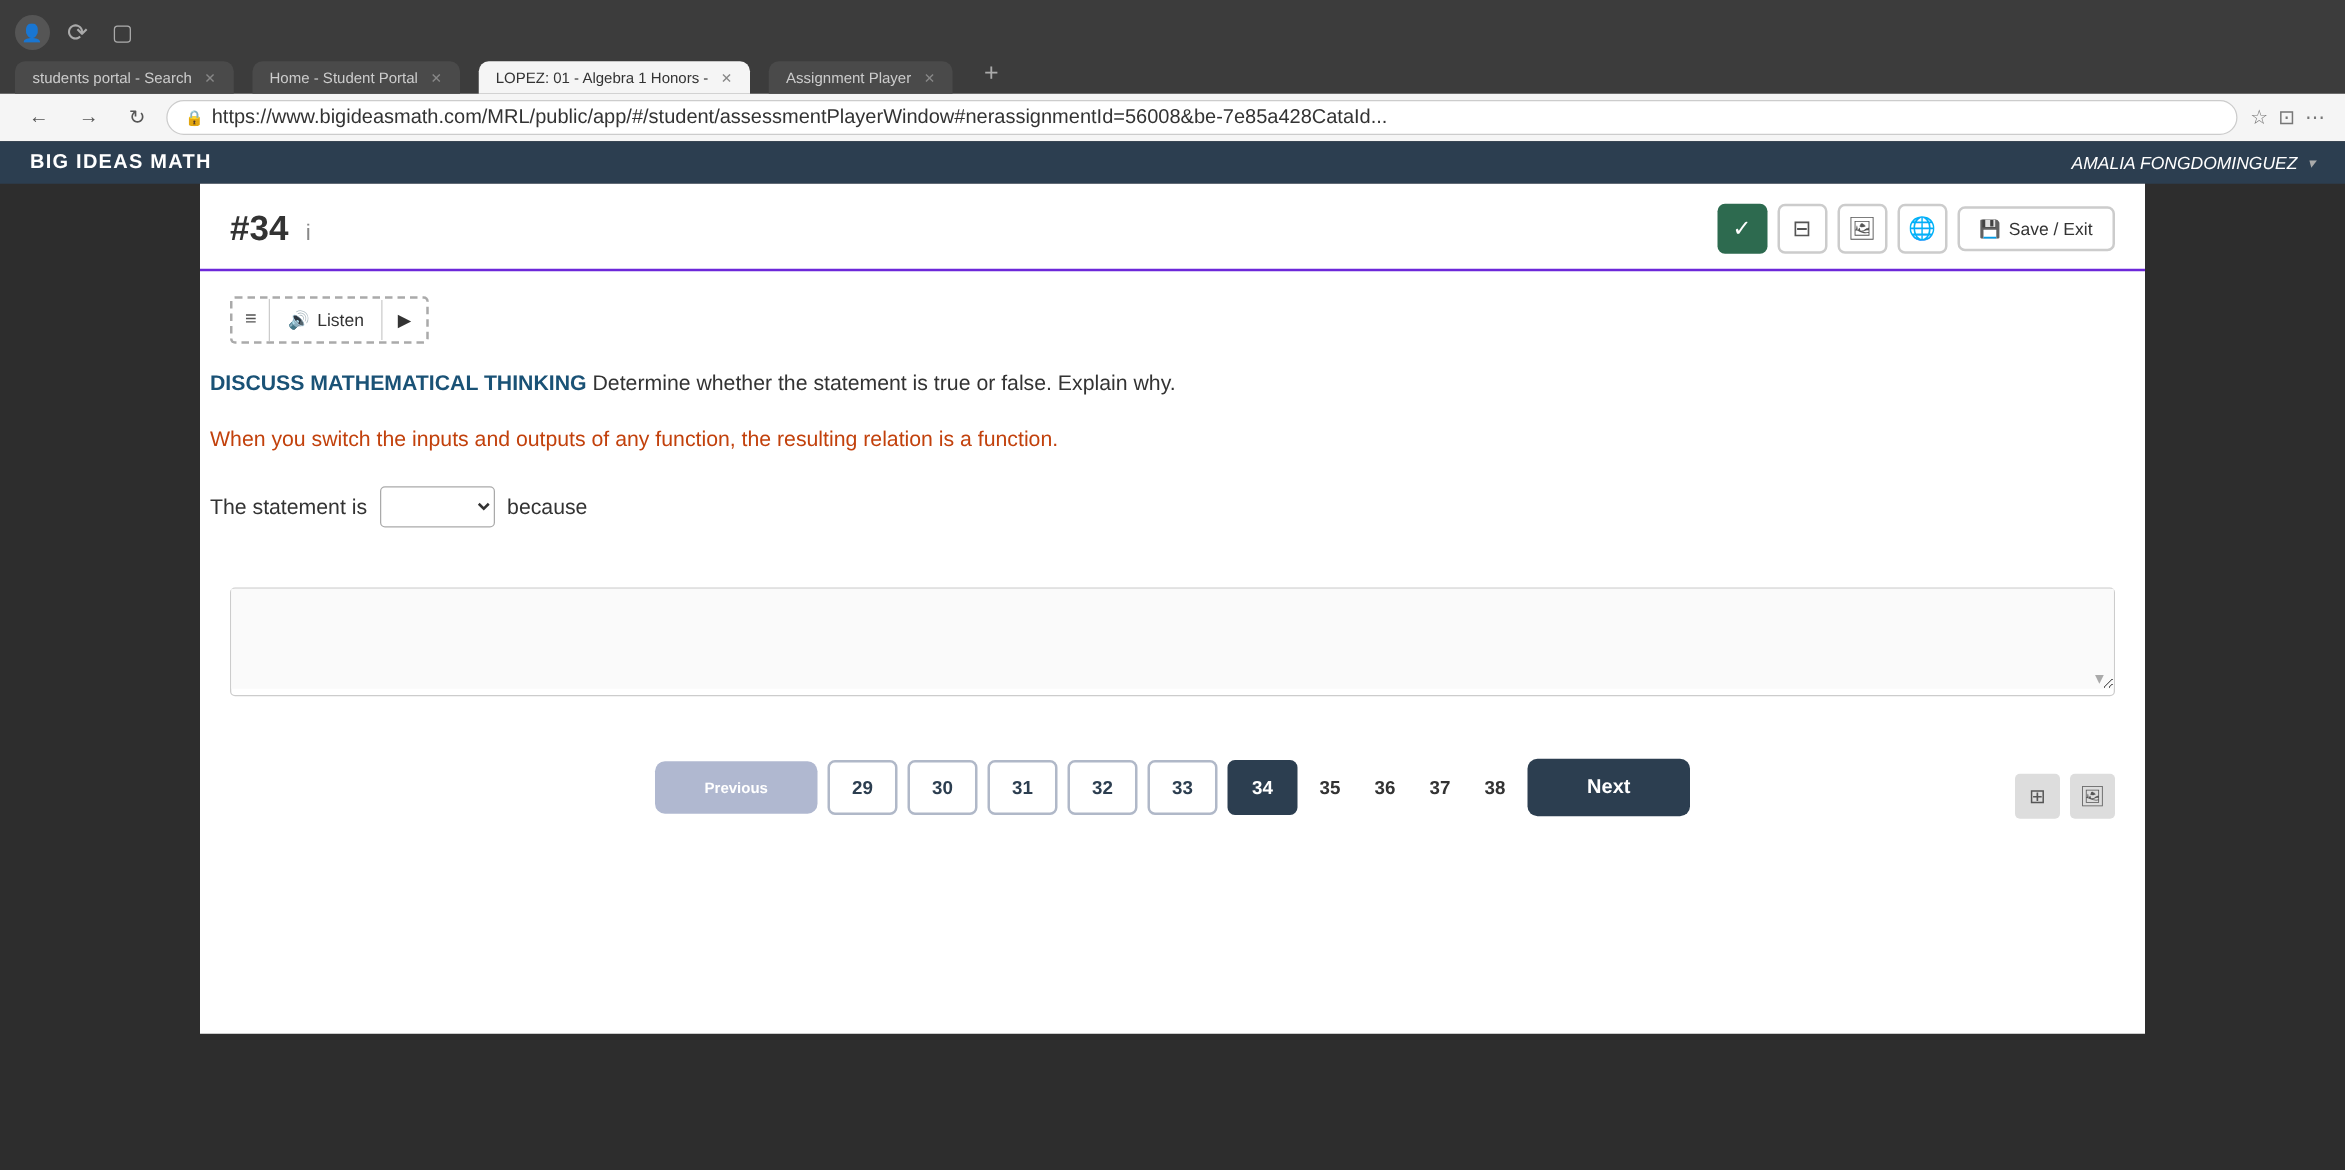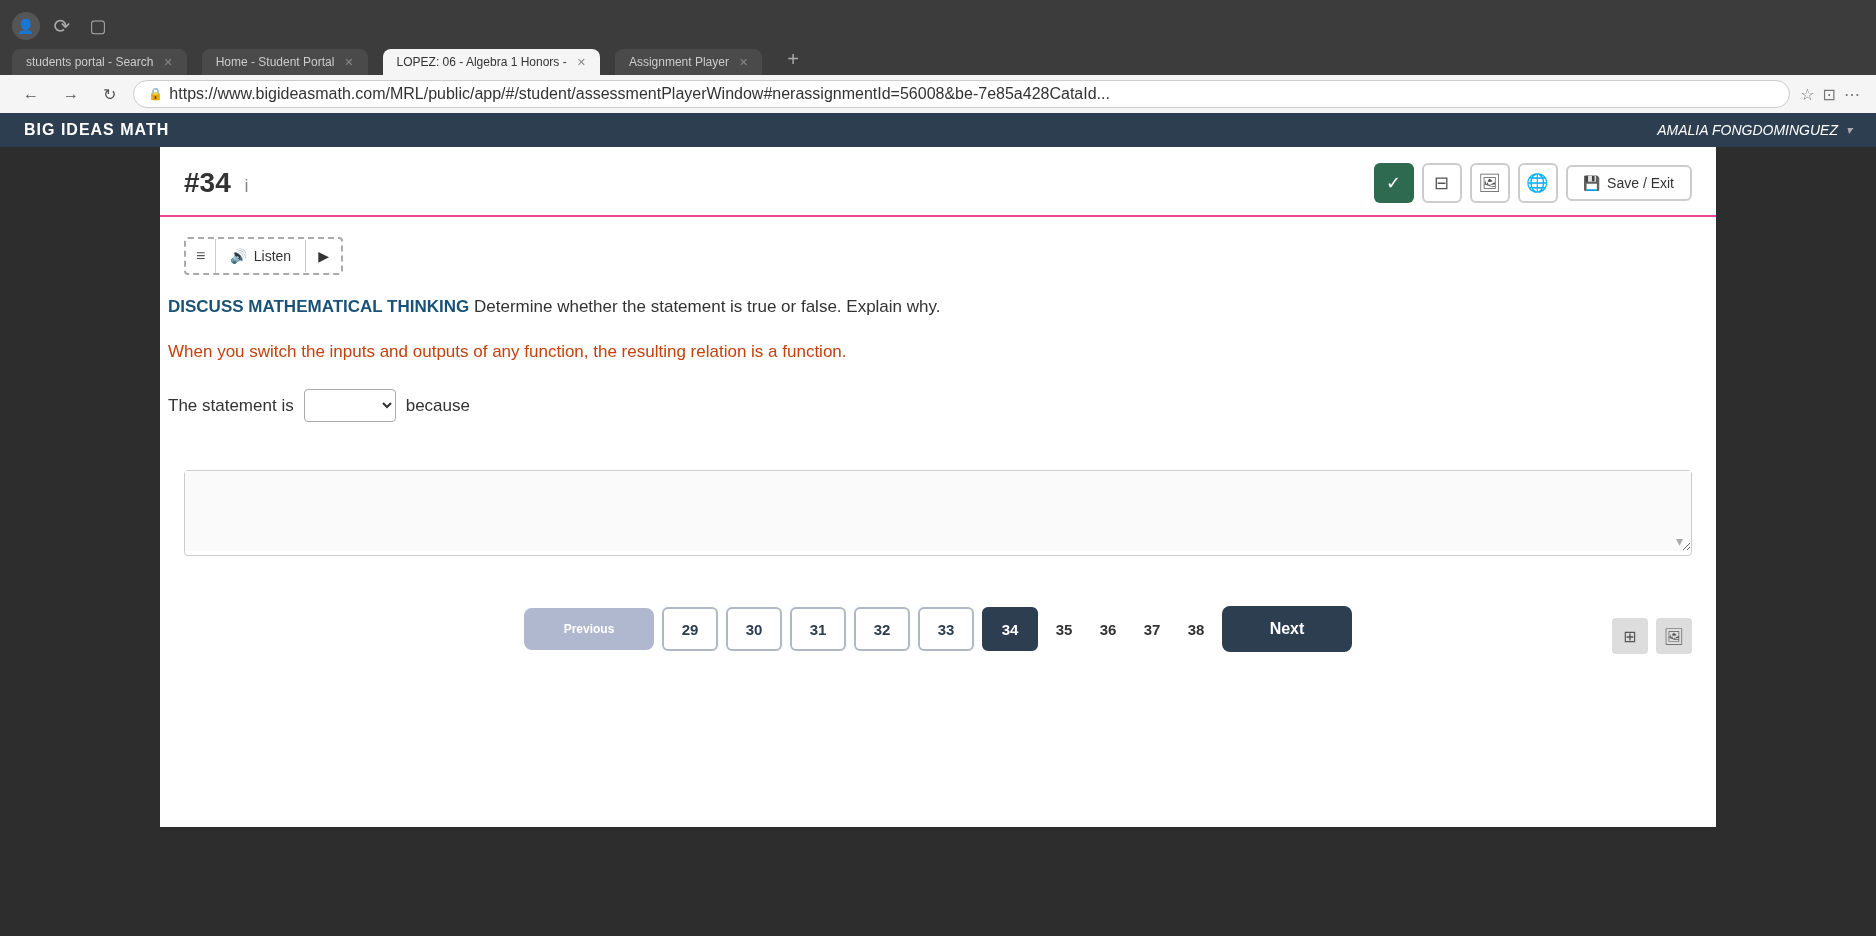--- a/index.html
+++ b/index.html
@@ -23,21 +23,21 @@
     
     .app-header { background: #2c3e50; color: white; display: flex; align-items: center; padding: 8px 24px; justify-content: space-between; }
     .app-logo { font-size: 16px; font-weight: bold; color: white; letter-spacing: 1px; }
     .app-user { display: flex; align-items: center; gap: 8px; font-size: 14px; color: white; font-style: italic; }
     .dropdown-arrow { font-size: 12px; color: #aaa; }
 
     
     .main-content { background: white; margin: 0 160px; min-height: 680px; padding: 0; position: relative; }
 
     
-    .question-header { display: flex; align-items: center; justify-content: space-between; padding: 16px 24px 12px 24px; border-bottom: 2px solid #ec4899; }
+    .question-header { display: flex; align-items: center; justify-content: space-between; padding: 16px 24px 12px 24px; border-bottom: 2px solid #6d28d9; }
     .question-number { font-size: 28px; font-weight: bold; color: #333; }
     .question-number .info-icon { font-size: 18px; color: #888; margin-left: 6px; font-weight: normal; }
     .header-actions { display: flex; align-items: center; gap: 8px; }
     .action-btn { width: 40px; height: 40px; border-radius: 6px; border: none; cursor: pointer; display: flex; align-items: center; justify-content: center; font-size: 18px; }
     .action-btn.green { background: #2d6a4f; color: white; }
     .action-btn.outline { background: white; border: 2px solid #ccc; color: #555; }
     .save-exit-btn { background: white; border: 2px solid #ccc; border-radius: 6px; padding: 8px 16px; font-size: 14px; color: #333; cursor: pointer; display: flex; align-items: center; gap: 6px; }
 
     
     .listen-bar { display: flex; align-items: center; gap: 0; margin: 20px 24px 18px 24px; border: 2px dashed #aaa; width: fit-content; border-radius: 4px; overflow: hidden; }
@@ -84,21 +84,21 @@
   <div class="tabs-bar">
     <div class="tab inactive">
       <span>students portal - Search</span>
       <span class="tab-close">✕</span>
     </div>
     <div class="tab inactive">
       <span>Home - Student Portal</span>
       <span class="tab-close">✕</span>
     </div>
     <div class="tab active">
-      <span>LOPEZ: 06 - Algebra 1 Honors -</span>
+      <span>LOPEZ: 01 - Algebra 1 Honors -</span>
       <span class="tab-close">✕</span>
     </div>
     <div class="tab inactive">
       <span>Assignment Player</span>
       <span class="tab-close">✕</span>
     </div>
     <span style="color:#aaa;font-size:20px;padding:4px 10px;cursor:pointer;">+</span>
   </div>
   <div class="address-bar-row">
     <button class="nav-btn">←</button>

